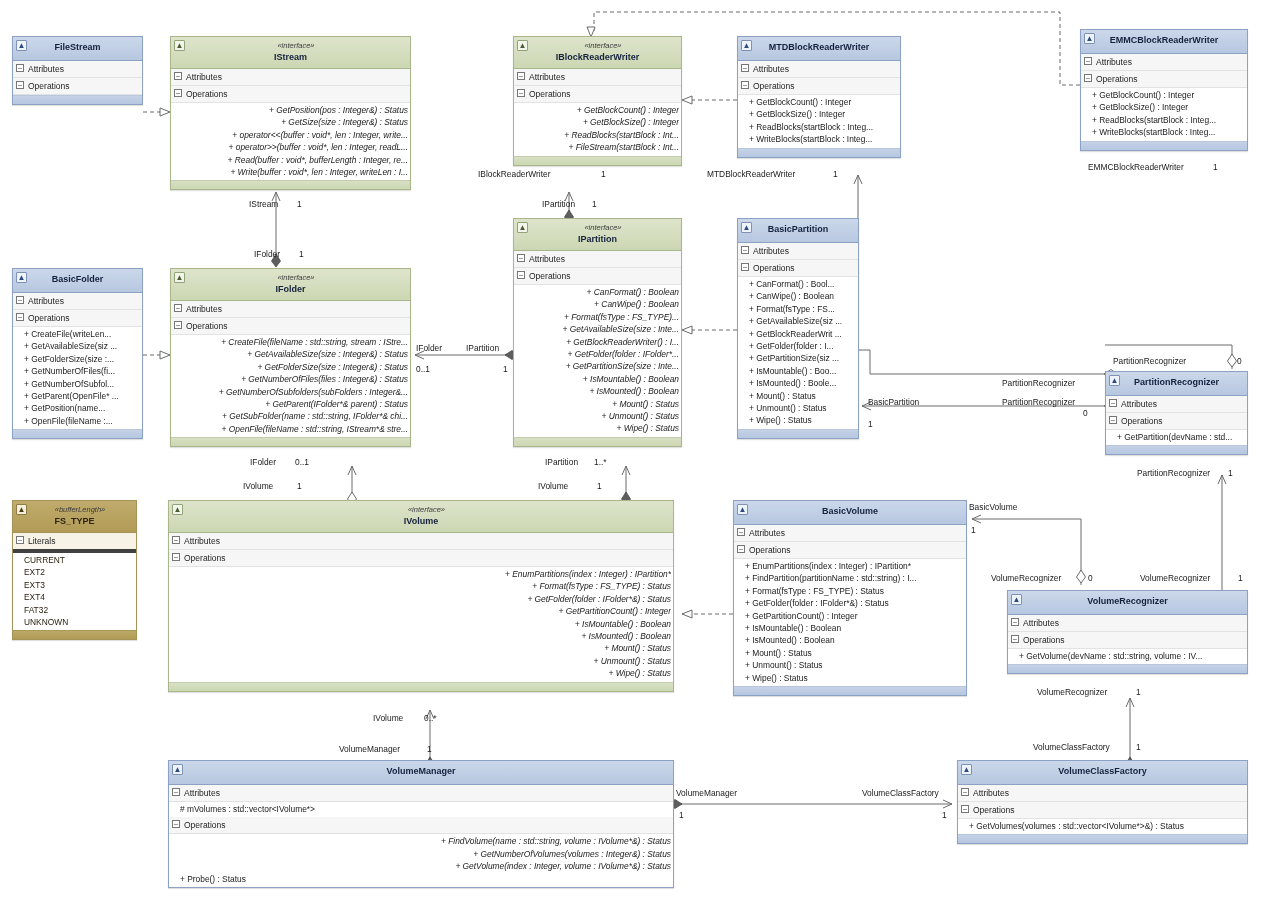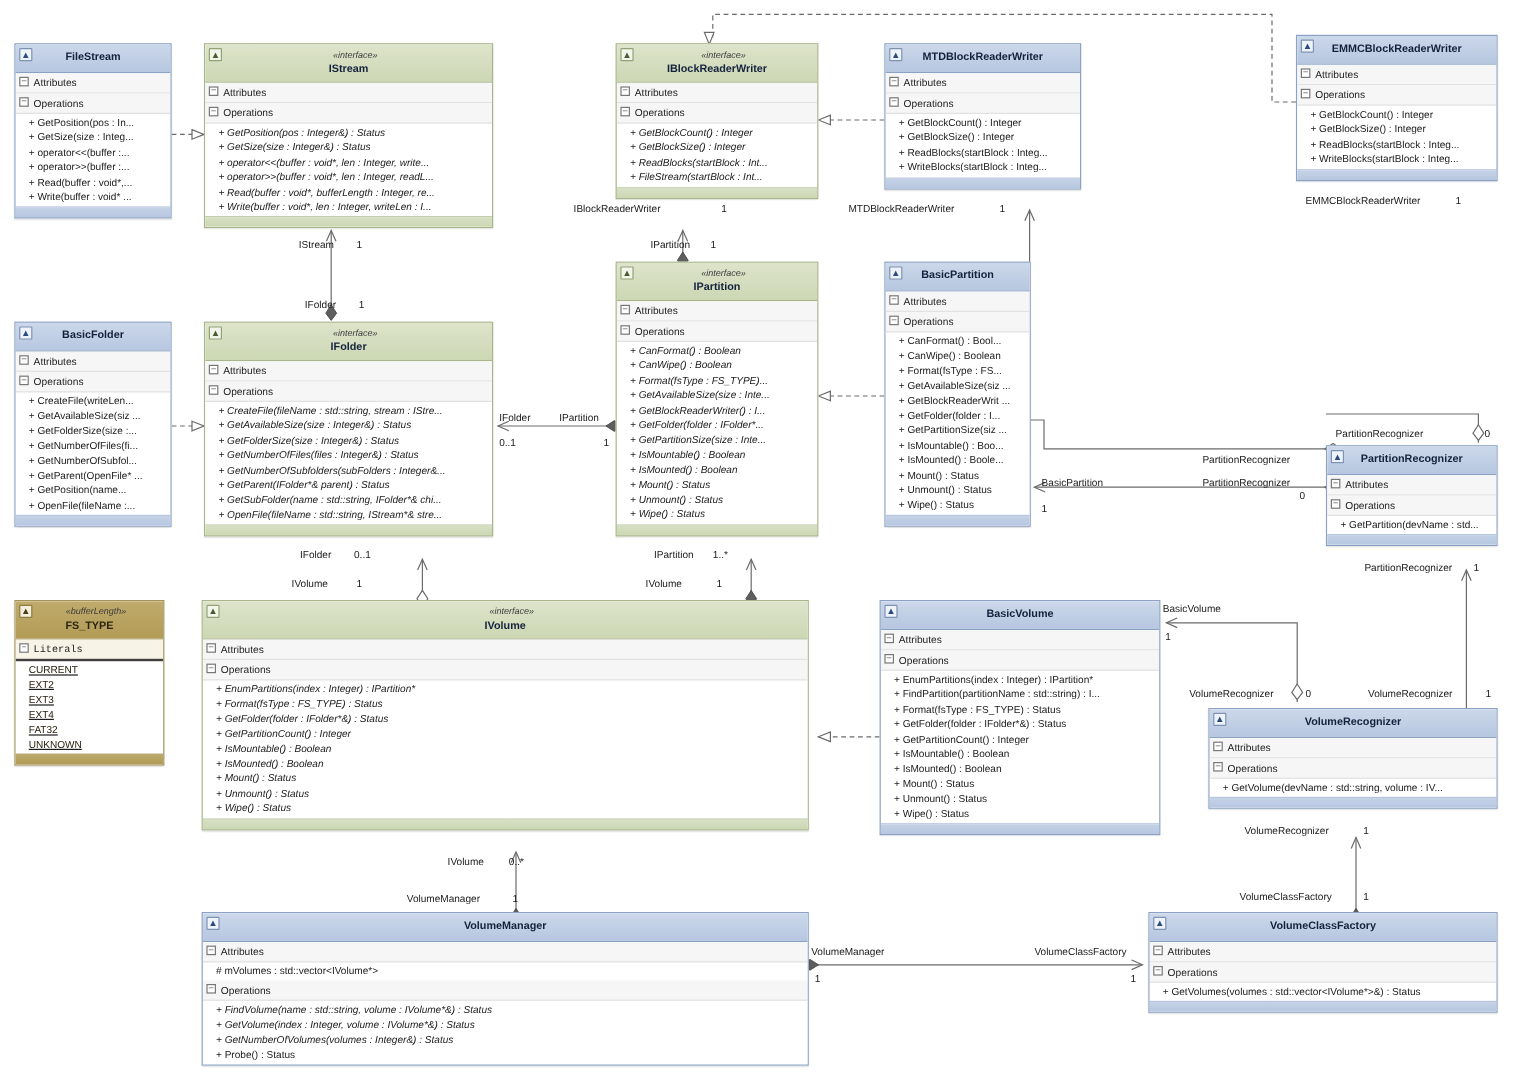--- a/index.html
+++ b/index.html
@@ -110,21 +110,21 @@
   }
   .m {
     white-space: nowrap;
     overflow: hidden;
     text-overflow: clip;
     line-height: 12.4px;
     padding-left: 9px;
     font-size: 8.4px;
     color: #1a1a1a;
   }
-  .m.ital { font-style: italic; }
+  .m.ital { font-style: italic; text-align: right; }
   .lit {
     white-space: nowrap;
     line-height: 12.4px;
     padding-left: 9px;
     font-size: 8.4px;
     color: #2b2312;
   }
   .foot {
     height: 9px;
     background: linear-gradient(#c5d2e7, #b6c7e0);
@@ -133,22 +133,22 @@
   .iface .foot {
     background: linear-gradient(#d7e0c4, #ccd7b3);
     border-top: 1px solid #c2cdab;
   }
   .enum .foot {
     background: linear-gradient(#bba968, #b29b56);
     border-top: 1px solid #a89killer;
   }
   .enum .foot { border-top: 1px solid #a8985a; }
 
-  .enum .members { background:#ffffff;text-decoration:underline; }
-  .enum .sect { background:#f7f3e6; border-bottom:2px solid #404040;font-family:Liberation Mono, monospace; }
+  .enum .members { background:#ffffff; }
+  .enum .sect { background:#f7f3e6; border-bottom:4px solid #404040; }
 
   
   .lbl {
     position: absolute;
     font-size: 8.4px;
     color: #1a1a1a;
     white-space: nowrap;
     font-family: "Liberation Sans", sans-serif;
   }
 </style>
@@ -238,28 +238,20 @@
       <span class="cname">FileStream</span>
     </div>
     <div class="sect">
       <span class="mbox">–</span>
       <span>Attributes</span>
     </div>
     <div class="sect">
       <span class="mbox">–</span>
       <span>Operations</span>
     </div>
-    <div class="members">
-      <div class="m">+ GetPosition(pos : In...</div>
-      <div class="m">+ GetSize(size : Integ...</div>
-      <div class="m">+ operator&lt;&lt;(buffer  :...</div>
-      <div class="m">+ operator&gt;&gt;(buffer  :...</div>
-      <div class="m">+ Read(buffer : void*,...</div>
-      <div class="m">+ Write(buffer : void* ...</div>
-    </div>
     <div class="foot"></div>
   </div>
 
   <div class="uml iface" style="left:170px; top:36px; width:241px;">
     <div class="uml-head">
       <span class="hbox">▲</span>
       <span class="stereo">«interface»</span>
       <span class="cname">IStream</span>
     </div>
     <div class="sect">
@@ -588,22 +580,22 @@
     </div>
     <div class="members">
       <div class="m"># mVolumes : std::vector&lt;IVolume*&gt;</div>
     </div>
     <div class="sect">
       <span class="mbox">–</span>
       <span>Operations</span>
     </div>
     <div class="members">
       <div class="m ital">+ FindVolume(name : std::string, volume : IVolume*&amp;) : Status</div>
+      <div class="m ital">+ GetNumberOfVolumes(volumes : Integer&amp;) : Status</div>
       <div class="m ital">+ GetVolume(index : Integer, volume : IVolume*&amp;) : Status</div>
-      <div class="m ital">+ GetNumberOfVolumes(volumes : Integer&amp;) : Status</div>
       <div class="m">+ Probe() : Status</div>
     </div>
   </div>
 
   <div class="uml" style="left:957px; top:760px; width:291px;">
     <div class="uml-head">
       <span class="hbox">▲</span>
       <span class="cname">VolumeClassFactory</span>
     </div>
     <div class="sect">

